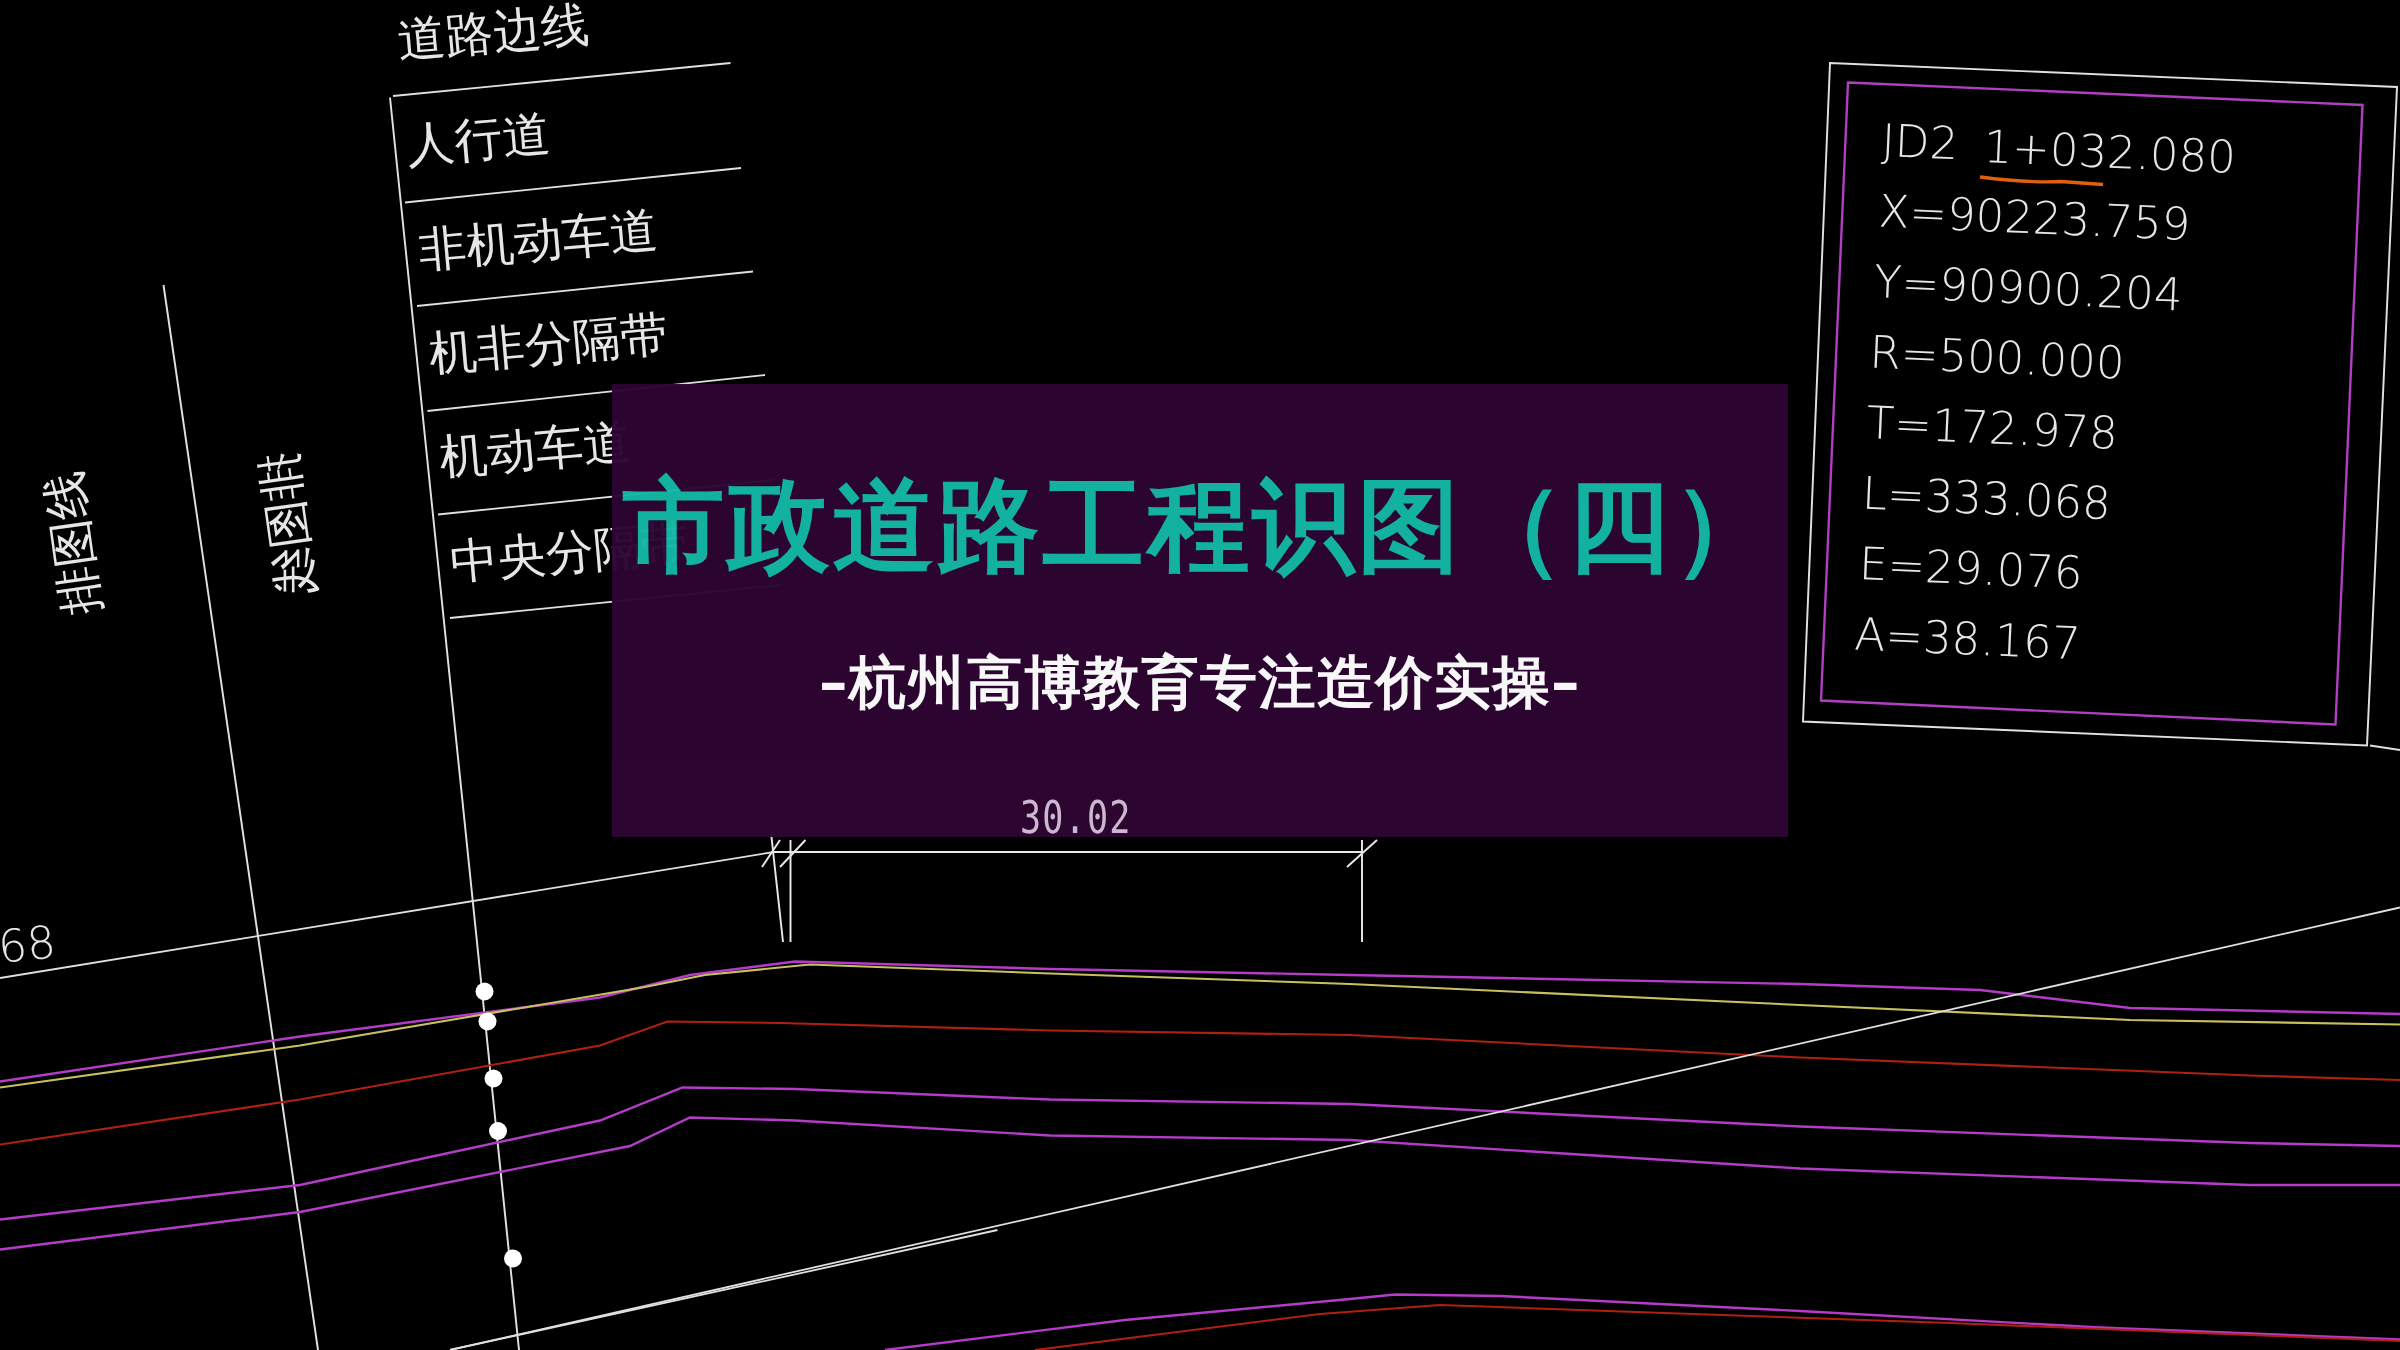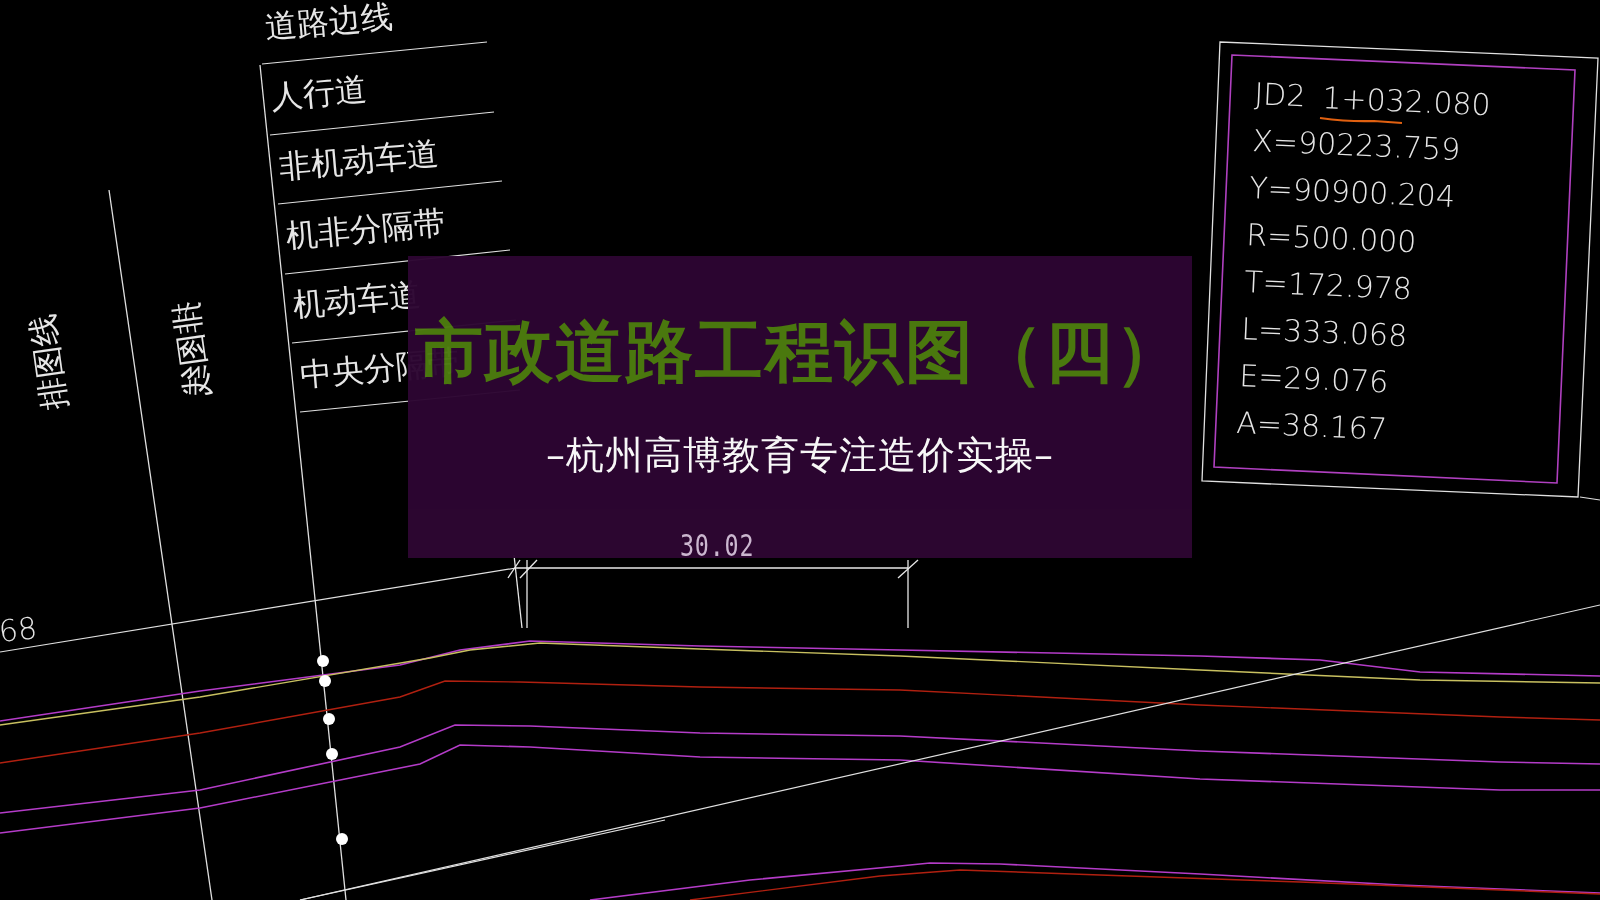--- a/index.html
+++ b/index.html
@@ -6,26 +6,26 @@
     body { width: 1600px; height: 900px; overflow: hidden; position: relative;
            font-family: "DejaVu Sans", "Liberation Sans", sans-serif; }
     #cad { position: absolute; left: 0; top: 0; width: 1600px; height: 900px; }
     .label { font-family: "DejaVu Sans", sans-serif; fill: #e6e6e6; font-weight: 200; }
     .banner {
       position: absolute; left: 408px; top: 256px; width: 784px; height: 302px;
       background: #2d0632; opacity: 0.97;
     }
     .banner-title {
       position: absolute; left: 0; right: 0; top: 62px; text-align: center;
-      color: #4d7c0f; font-size: 68px; font-weight: bold; letter-spacing: 2px;
+      color: #14b8a6; font-size: 68px; font-weight: bold; letter-spacing: 2px;
       font-family: "DejaVu Sans", sans-serif; line-height: 1;
     }
     .banner-sub {
       position: absolute; left: 0; right: 0; top: 180px; text-align: center;
-      color: #ffffff; font-size: 38px; font-weight: normal; letter-spacing: 1px;
+      color: #ffffff; font-size: 38px; font-weight: bold; letter-spacing: 1px;
       font-family: "DejaVu Sans", sans-serif; line-height: 1;
     }
     .dim-label {
       position: absolute; left: 680px; top: 528px; color: #cbb7cf;
       font-family: "DejaVu Sans Mono", monospace; font-size: 30px; font-weight: 200;
       transform: scaleX(0.78); transform-origin: left top; letter-spacing: 1px;
     }
   </style>
 </head>
 <body>

